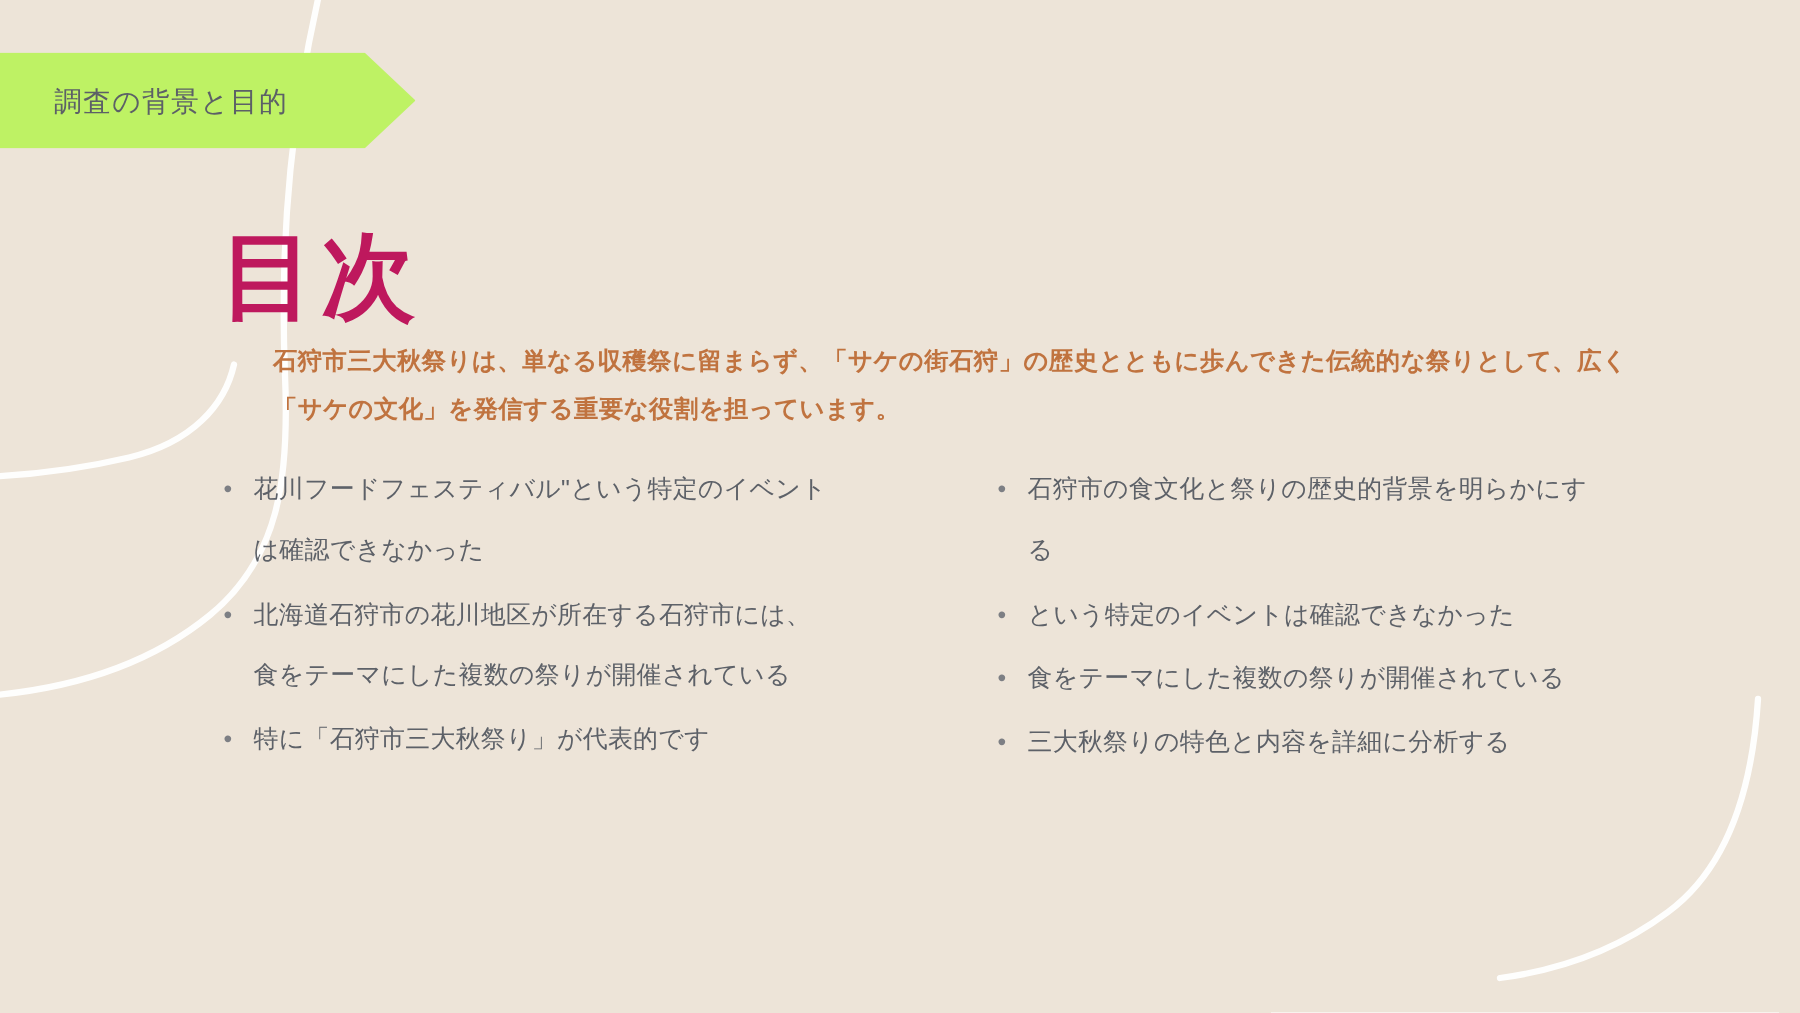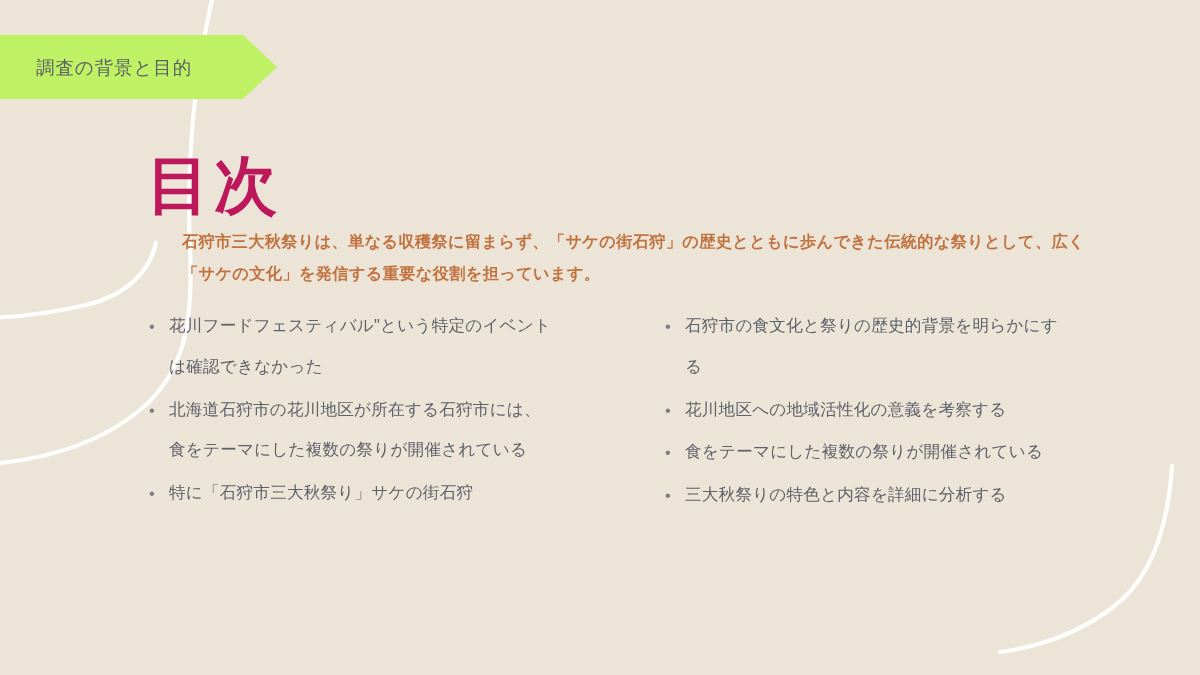--- a/index.html
+++ b/index.html
@@ -131,31 +131,31 @@
         <div class="bullet-item">
           <span class="bullet-marker">•</span>
           <span class="bullet-text">花川フードフェスティバル"という特定のイベントは確認できなかった</span>
         </div>
         <div class="bullet-item">
           <span class="bullet-marker">•</span>
           <span class="bullet-text">北海道石狩市の花川地区が所在する石狩市には、食をテーマにした複数の祭りが開催されている</span>
         </div>
         <div class="bullet-item">
           <span class="bullet-marker">•</span>
-          <span class="bullet-text">特に「石狩市三大秋祭り」サケの街石狩</span>
+          <span class="bullet-text">特に「石狩市三大秋祭り」が代表的です</span>
         </div>
       </div>
       <div class="bullet-column">
         <div class="bullet-item">
           <span class="bullet-marker">•</span>
           <span class="bullet-text">石狩市の食文化と祭りの歴史的背景を明らかにする</span>
         </div>
         <div class="bullet-item">
           <span class="bullet-marker">•</span>
-          <span class="bullet-text">花川地区への地域活性化の意義を考察する</span>
+          <span class="bullet-text">という特定のイベントは確認できなかった</span>
         </div>
         <div class="bullet-item">
           <span class="bullet-marker">•</span>
           <span class="bullet-text">食をテーマにした複数の祭りが開催されている</span>
         </div>
         <div class="bullet-item">
           <span class="bullet-marker">•</span>
           <span class="bullet-text">三大秋祭りの特色と内容を詳細に分析する</span>
         </div>
       </div>

